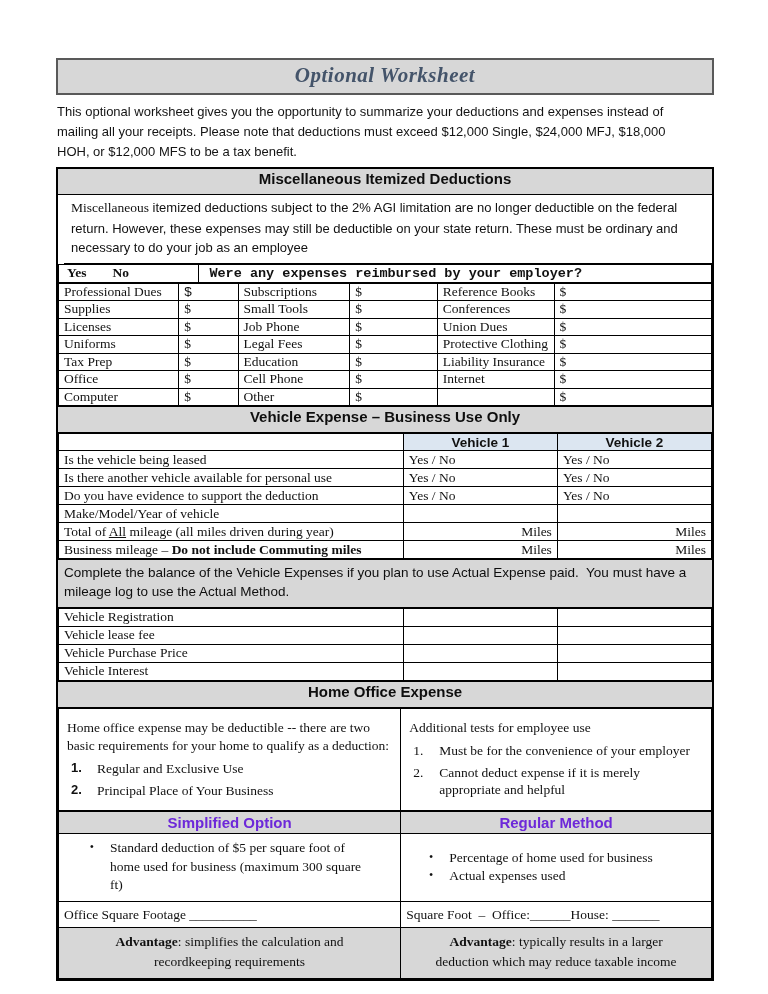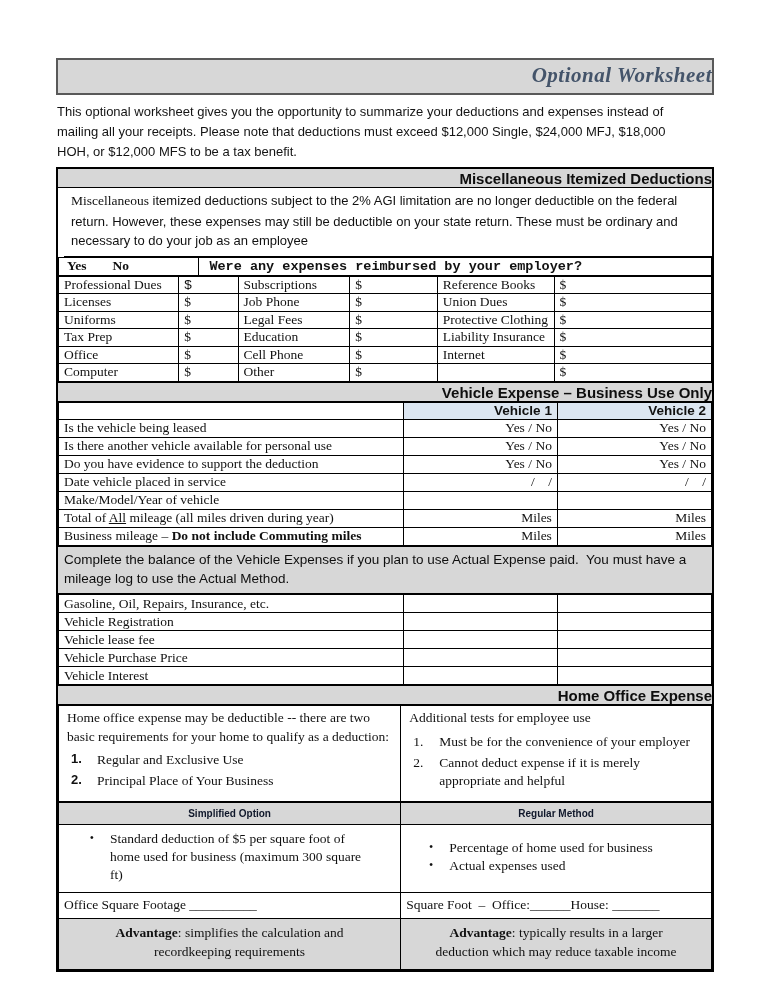--- a/index.html
+++ b/index.html
@@ -6,33 +6,33 @@
   * { box-sizing:border-box; }
   html,body { margin:0; padding:0; }
   body {
     width:768px; height:994px; background:#fff; color:#111;
     font-family:"Liberation Sans", sans-serif; position:relative;
   }
   .sheet { position:absolute; left:56px; top:58px; width:658px; }
 
   .title-box {
     border:2px solid #595959; background:var(--hdr);
-    text-align:right; padding:3px 0 5px; 
+    text-align:center; padding:3px 0 5px; 
   }
   .title-box span {
     font-family:"Liberation Serif", serif; font-style:italic; font-weight:700;
     font-size:21px; color:var(--title); letter-spacing:.5px;
   }
   .intro { font-size:13px; line-height:1.55; margin:7px 13px 5px 1px; color:#141414; }
 
   .main { border:2px solid var(--bdr); }
 
   .bar {
     background:var(--hdr); border-top:1px solid var(--bdr); border-bottom:1px solid var(--bdr);
-    text-align:right; font-weight:700; font-size:15px; padding:1px 0 0; color:#0e0e0e;
+    text-align:center; font-weight:700; font-size:15px; padding:1px 0 7px; color:#0e0e0e;
   }
   .main > .bar:first-child { border-top:0; }
 
   .note { font-size:13px; line-height:1.5; padding:3px 7px 5px; border-bottom:1px solid var(--bdr);margin-left:6px; }
   .serif-word { font-family:"Liberation Serif", serif; font-size:13.5px; }
 
   table { width:100%; border-collapse:collapse; table-layout:fixed; }
   td {
     border:1px solid var(--bdr); font-family:"Liberation Serif", serif;
     font-size:13.5px; padding:0 5px; height:18px; vertical-align:middle; overflow:hidden;
@@ -40,42 +40,42 @@
 
   .yn-opts td:first-child { padding-left:8px; }
   .yn-opts .opt { margin-right:26px;font-weight:bold; }
   .reimb-q { font-family:Liberation Mono, monospace; font-weight:700; font-size:13.5px; padding-left:10px; }
 
   .misc-grid td { height:17.5px; }
   .dol { font-family:"Liberation Serif", serif; }
 
   .veh-head td {
     background:var(--vhbg); font-family:"Liberation Sans", sans-serif;
-    font-weight:600; font-size:13.5px; text-align:right; height:17px;
+    font-weight:600; font-size:13.5px; text-align:center; height:17px;
   }
   .veh-head td:first-child { background:#fff; }
-  .yn { text-align:right; }
+  .yn { text-align:left; }
   .miles { text-align:right; }
   .ul { text-decoration:underline; }
   .b { font-weight:700; }
 
   .graynote {
     background:var(--hdr); font-size:13.5px; line-height:1.4; padding:4px 6px 5px;
     border-top:1px solid var(--bdr); border-bottom:1px solid var(--bdr); color:#0e0e0e;
   }
 
-  .home-cols td { vertical-align:top; padding:3px 8px 7px; height:auto; }
+  .home-cols td { vertical-align:top; padding:10px 8px 7px; height:auto; }
   .home-cols p { margin:0 0 5px; font-size:13.5px; line-height:1.35; }
   .li { display:flex; gap:12px; margin:4px 0 4px 4px; font-size:13.5px; line-height:1.3; }
   .li .num { min-width:14px; }
   .li .num.bold { font-weight:700; font-family:"Liberation Sans", sans-serif; font-size:13px; }
 
   .mh td {
     background:var(--hdr); font-family:"Liberation Sans", sans-serif; font-weight:700;
-    font-size:10px; text-align:center; height:22px; color:#0f172a;
+    font-size:15px; text-align:center; height:22px; color:#6d28d9;
   }
   .bul td { height:auto; padding:5px 0 7px; }
   .bwrap { width:82%; margin:0 auto; }
   .bitem { display:flex; gap:16px; font-size:13.5px; line-height:1.35; font-family:"Liberation Serif", serif; }
   .bitem .dot { font-size:12px; }
 
   .sqft td { height:26px; font-size:13.5px; }
   .blank { white-space:pre; }
 
   .adv td {
@@ -129,20 +129,28 @@
       <tbody>
           <tr>
         <td>Professional Dues</td>
         <td><span class="dol" style="font-family:'Liberation Sans',sans-serif">$</span></td>
         <td>Subscriptions</td>
         <td><span class="dol">$</span></td>
         <td>Reference Books</td>
         <td><span class="dol">$</span></td>
       </tr>
       <tr>
+        <td>Supplies</td>
+        <td><span class="dol">$</span></td>
+        <td>Small Tools</td>
+        <td><span class="dol">$</span></td>
+        <td>Conferences</td>
+        <td><span class="dol">$</span></td>
+      </tr>
+      <tr>
         <td>Licenses</td>
         <td><span class="dol">$</span></td>
         <td>Job Phone</td>
         <td><span class="dol">$</span></td>
         <td>Union Dues</td>
         <td><span class="dol">$</span></td>
       </tr>
       <tr>
         <td>Uniforms</td>
         <td><span class="dol">$</span></td>
@@ -201,25 +209,20 @@
         <td>Is there another vehicle available for personal use</td>
         <td class="yn">Yes / No</td>
         <td class="yn">Yes / No</td>
       </tr>
       <tr>
         <td>Do you have evidence to support the deduction</td>
         <td class="yn">Yes / No</td>
         <td class="yn">Yes / No</td>
       </tr>
       <tr>
-        <td>Date vehicle placed in service</td>
-        <td class="yn">/&nbsp;&nbsp;&nbsp;&nbsp;/</td>
-        <td class="yn">/&nbsp;&nbsp;&nbsp;&nbsp;/</td>
-      </tr>
-      <tr>
         <td>Make/Model/Year of vehicle</td>
         <td></td>
         <td></td>
       </tr>
       <tr>
         <td>
           <span>Total of </span><span class="ul">All</span><span> mileage (all miles driven during year)</span>
         </td>
         <td class="miles">Miles</td>
         <td class="miles">Miles</td>
@@ -236,25 +239,20 @@
 
     <div class="graynote">Complete the balance of the Vehicle Expenses if you plan to use Actual Expense paid.&nbsp; You must have a mileage log to use the Actual Method.</div>
 
     <table>
       <colgroup>
           <col style="width:52.8%">
           <col style="width:23.6%">
           <col style="width:23.6%">
         </colgroup>
       <tbody>
-          <tr>
-        <td>Gasoline, Oil, Repairs, Insurance, etc.</td>
-        <td></td>
-        <td></td>
-      </tr>
       <tr>
         <td>Vehicle Registration</td>
         <td></td>
         <td></td>
       </tr>
       <tr>
         <td>Vehicle lease fee</td>
         <td></td>
         <td></td>
       </tr>

